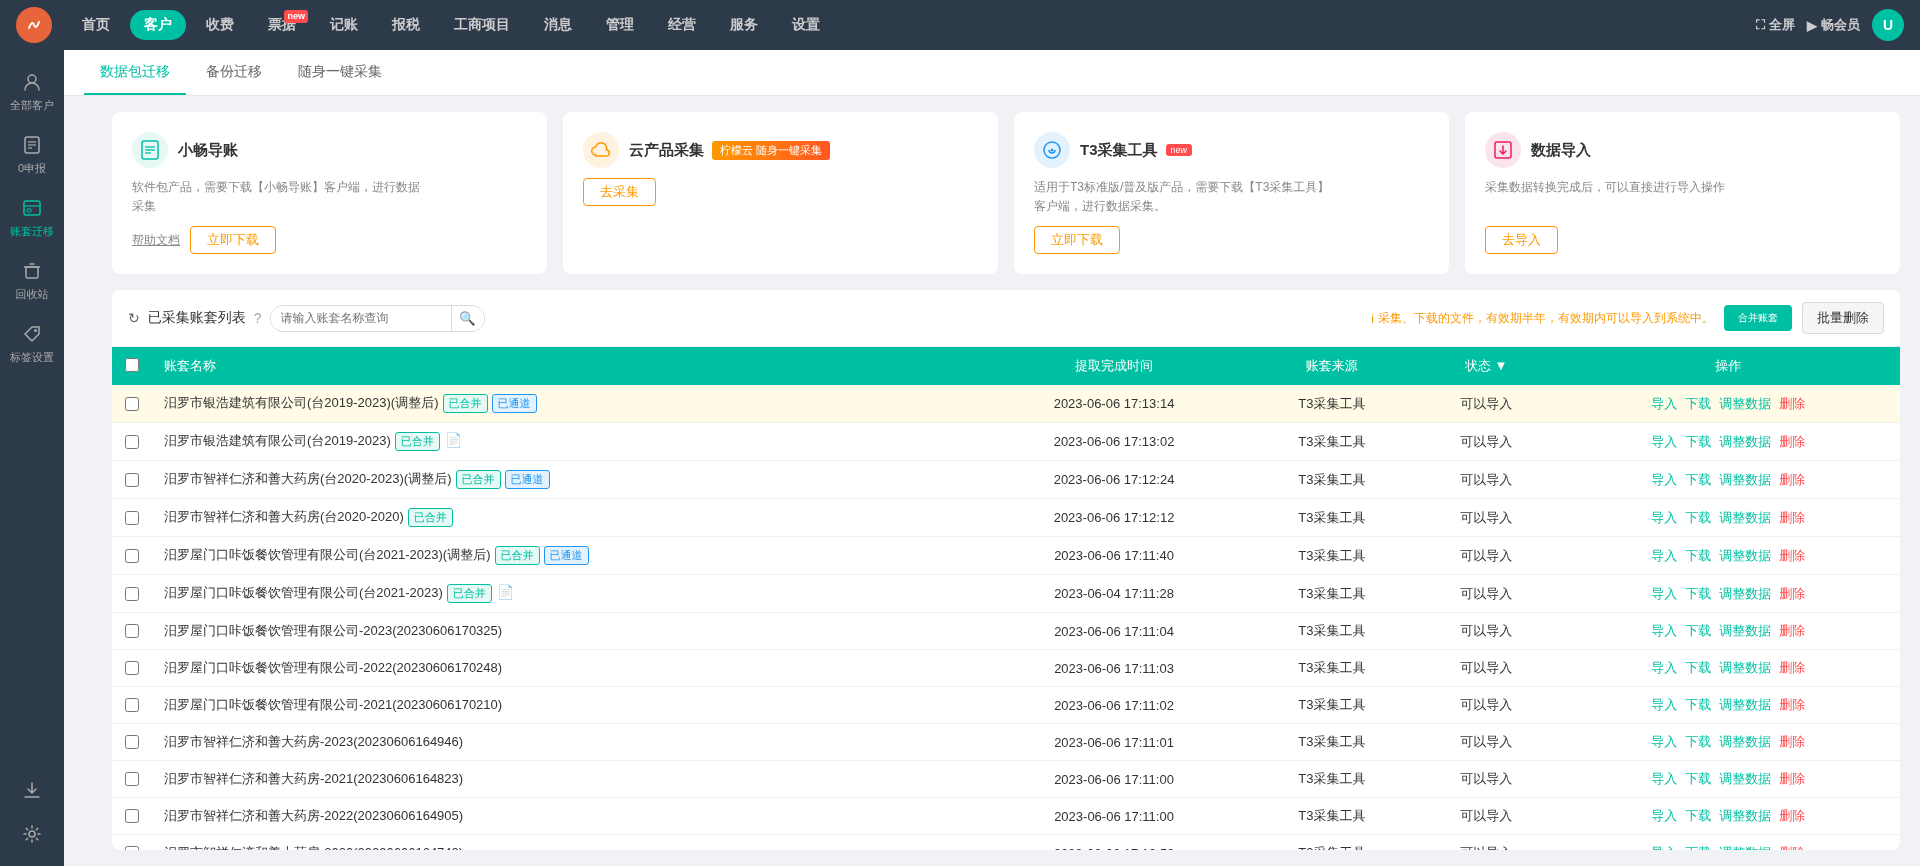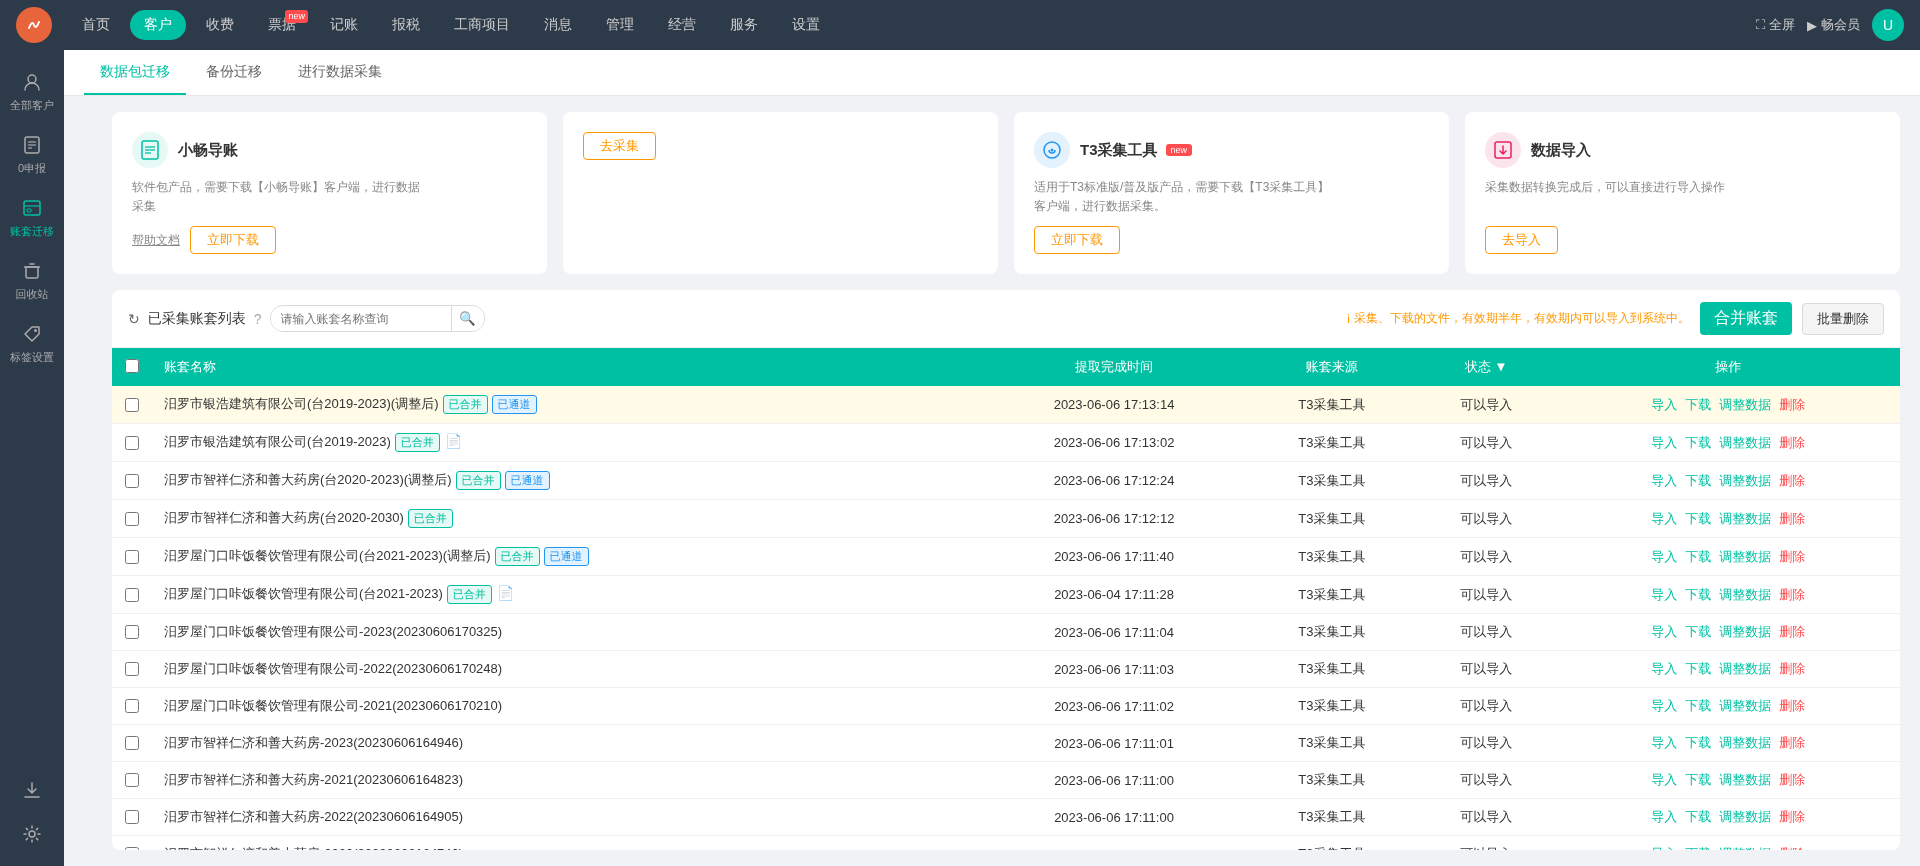--- a/index.html
+++ b/index.html
@@ -7,20 +7,21 @@
 
     
     .top-nav {
       height: 50px;
       background: #2d3a4a;
       display: flex;
       align-items: center;
       padding: 0 16px;
       flex-shrink: 0;
       gap: 6px;
+      font-weight: bold;
     }
     .top-nav .logo {
       width: 36px; height: 36px;
       background: #e8643a;
       border-radius: 50%;
       display: flex; align-items: center; justify-content: center;
       color: white; font-size: 18px; font-weight: bold;
       margin-right: 10px;
       flex-shrink: 0;
     }
@@ -312,21 +313,21 @@
       align-items: center;
       gap: 4px;
     }
     .btn-teal {
       background: #00c0a3;
       color: white;
       border: none;
       padding: 6px 14px;
       border-radius: 4px;
       cursor: pointer;
-      font-size: 16px;
+      font-size: 10px;
     }
     .btn-gray {
       background: #f5f5f5;
       color: #333;
       border: 1px solid #d9d9d9;
       padding: 6px 14px;
       border-radius: 4px;
       cursor: pointer;
       font-size: 13px;
     }
@@ -513,21 +514,21 @@
         </div>
       </div>
     </div>
   </div>
 
   <div class="content-area">
 
     <div class="tabs-bar">
       <div class="tab-item active">数据包迁移</div>
       <div class="tab-item">备份迁移</div>
-      <div class="tab-item">进行数据采集</div>
+      <div class="tab-item">随身一键采集</div>
     </div>
 
     <div class="page-content">
 
       <div class="cards-row">
 
         <div class="card">
           <div class="card-header">
             <div class="card-icon green">
               <svg width="22" height="22" viewBox="0 0 22 22" fill="none">
@@ -540,20 +541,31 @@
             <span class="card-title">小畅导账</span>
           </div>
           <div class="card-desc">软件包产品，需要下载【小畅导账】客户端，进行数据<br>采集</div>
           <div class="card-actions">
             <span class="btn-link">帮助文档</span>
             <button class="btn-outline-orange">立即下载</button>
           </div>
         </div>
 
         <div class="card">
+          <div class="card-header">
+            <div class="card-icon orange">
+              <svg width="22" height="22" viewBox="0 0 22 22" fill="none">
+                <path d="M6 16a4 4 0 01-.5-8A5.5 5.5 0 0116.5 11a3 3 0 01-.5 6H6z" fill="#fff3e0" stroke="#ff9800" stroke-width="1.5"></path>
+              </svg>
+            </div>
+            <div class="card-title-row">
+              <span class="card-title">云产品采集</span>
+              <span class="banner-tag">柠檬云 随身一键采集</span>
+            </div>
+          </div>
           <div class="card-actions">
             <button class="btn-outline-orange">去采集</button>
           </div>
         </div>
 
         <div class="card">
           <div class="card-header">
             <div class="card-icon blue">
               <svg width="22" height="22" viewBox="0 0 22 22" fill="none">
                 <circle cx="11" cy="11" r="8" fill="#e3f2fd" stroke="#2196f3" stroke-width="1.5"></circle>
@@ -662,21 +674,21 @@
                   <td>T3采集工具</td>
                   <td><span class="status-ok">可以导入</span></td>
                   <td><span class="action-link">导入</span><span class="action-link">下载</span><span class="action-link">调整数据</span><span class="action-link red">删除</span></td>
                 </tr>
                 <tr>
                   <td>
                     <div class="checkbox-cell">
                       <input type="checkbox" style="">
                     </div>
                   </td>
-                  <td><span>汨罗市智祥仁济和善大药房(台2020-2030)</span><span class="tag-open">已合并</span></td>
+                  <td><span>汨罗市智祥仁济和善大药房(台2020-2020)</span><span class="tag-open">已合并</span></td>
                   <td>2023-06-06 17:12:12</td>
                   <td>T3采集工具</td>
                   <td><span class="status-ok">可以导入</span></td>
                   <td><span class="action-link">导入</span><span class="action-link">下载</span><span class="action-link">调整数据</span><span class="action-link red">删除</span></td>
                 </tr>
                 <tr>
                   <td>
                     <div class="checkbox-cell">
                       <input type="checkbox" style="">
                     </div>

